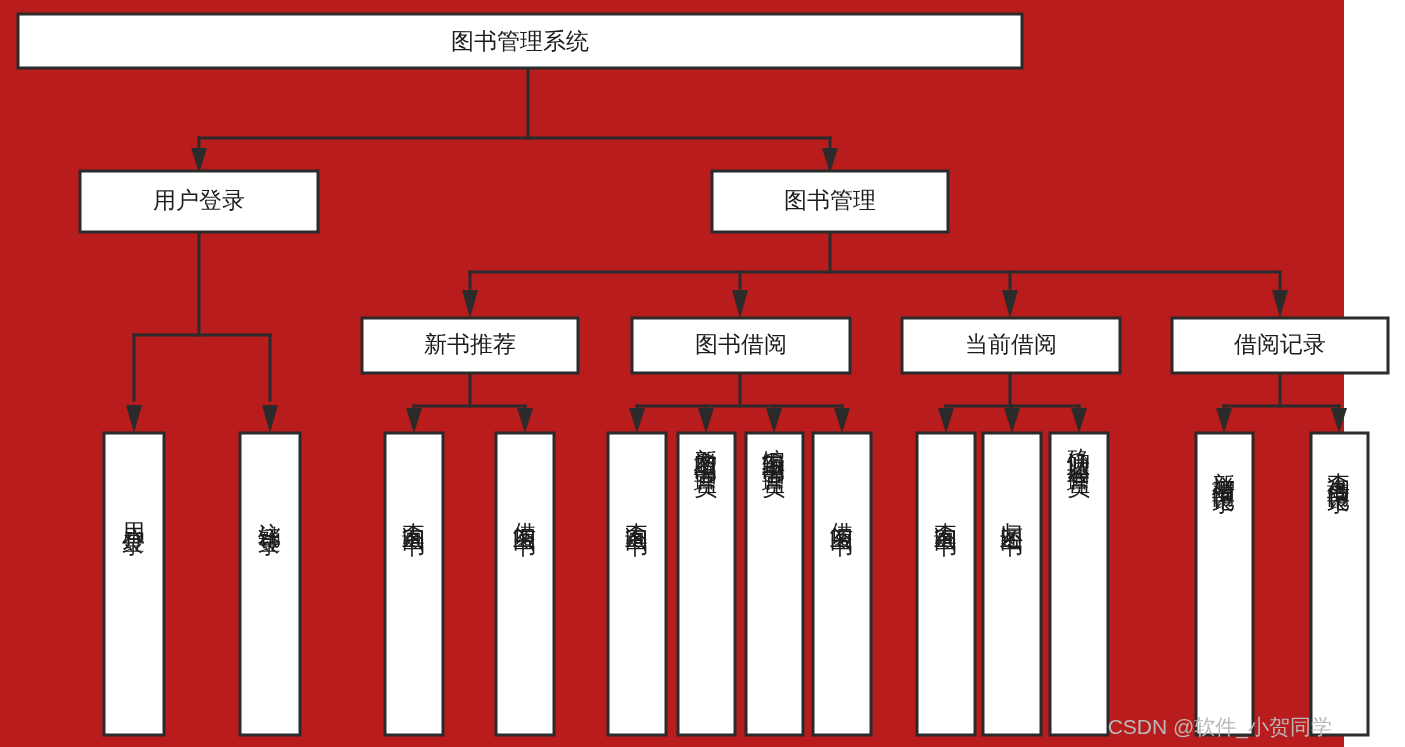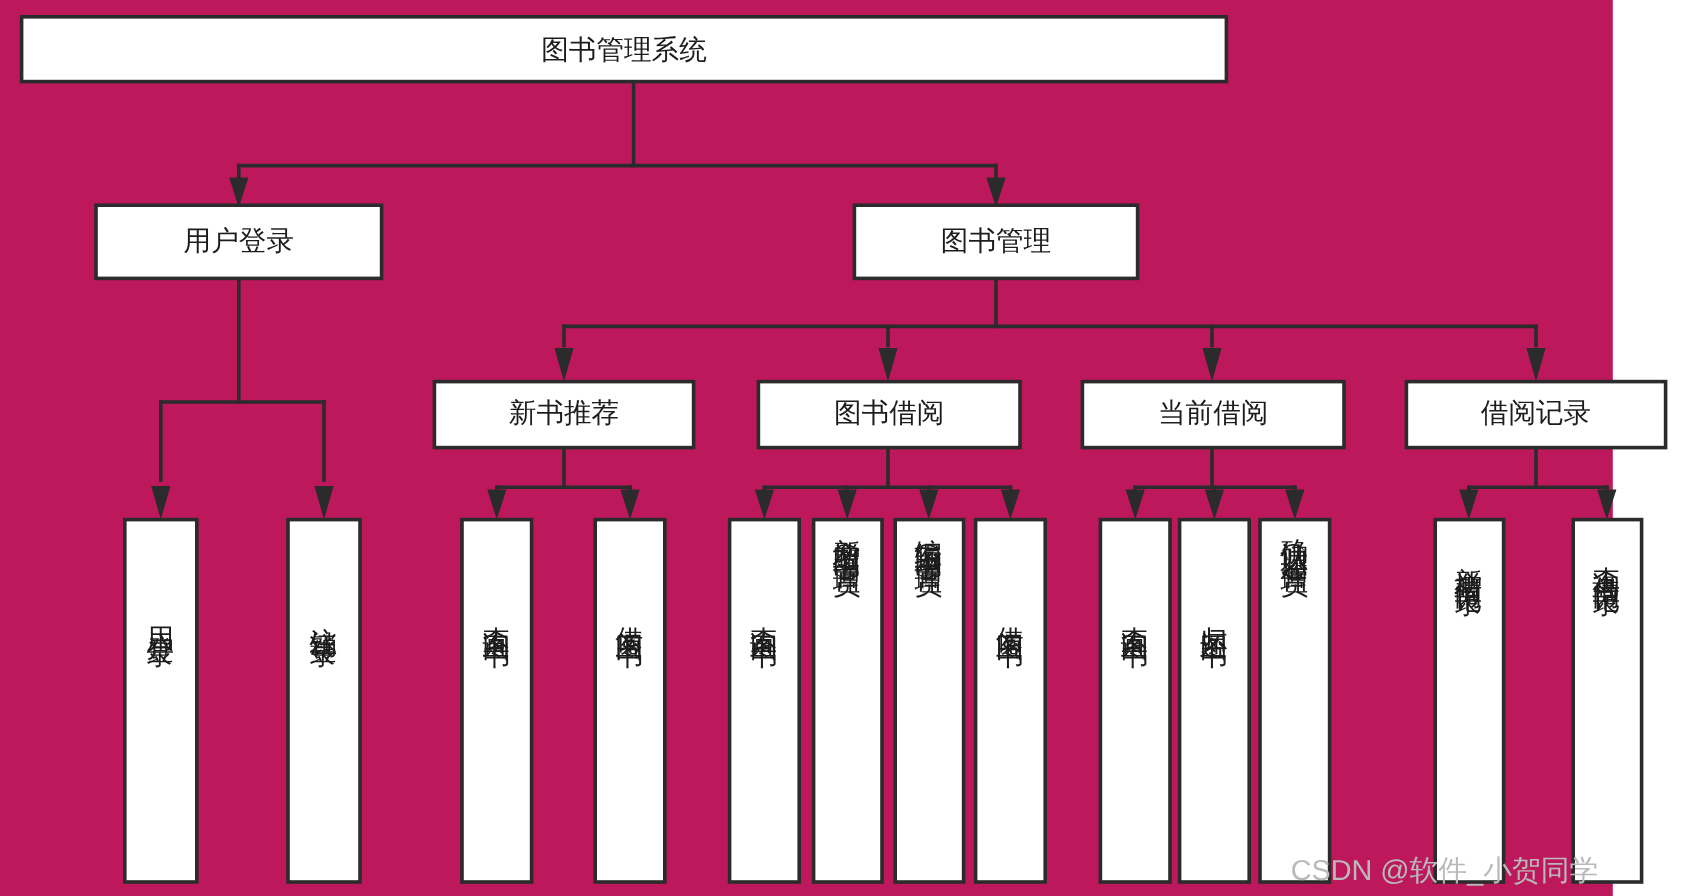--- a/index.html
+++ b/index.html
@@ -10,21 +10,21 @@
   body {
     width: 1405px;
     height: 747px;
     font-family: "Liberation Sans", "DejaVu Sans", sans-serif;
     overflow: hidden;
   }
   #diagram-root {
     position: relative;
     width: 1344px;
     height: 747px;
-    background: #be185d;
+    background: #b91c1c;
   }
   svg#flowchart {
     position: absolute;
     left: 0;
     top: 0;
     width: 1405px;
     height: 747px;
     display: block;
   }
   .node-box {
@@ -57,21 +57,21 @@
     text-orientation: upright;
     glyph-orientation-vertical: 0;
     text-anchor: middle;
     letter-spacing: 4px;
   }
   .watermark-text {
     position: absolute;
     right: 12px;
     bottom: 6px;
     font-family: "Liberation Sans", "DejaVu Sans", sans-serif;
-    font-size: 24px;
+    font-size: 21px;
     color: #b9b9b9;
     white-space: nowrap;
     user-select: none;
     margin-left: 32px;
   }
 </style>
 </head>
 <body>
 
 <div id="diagram-root">

